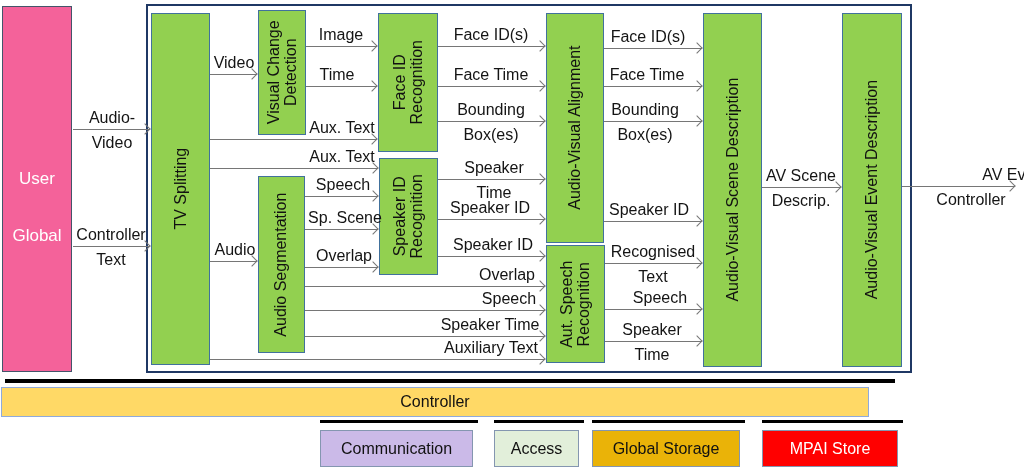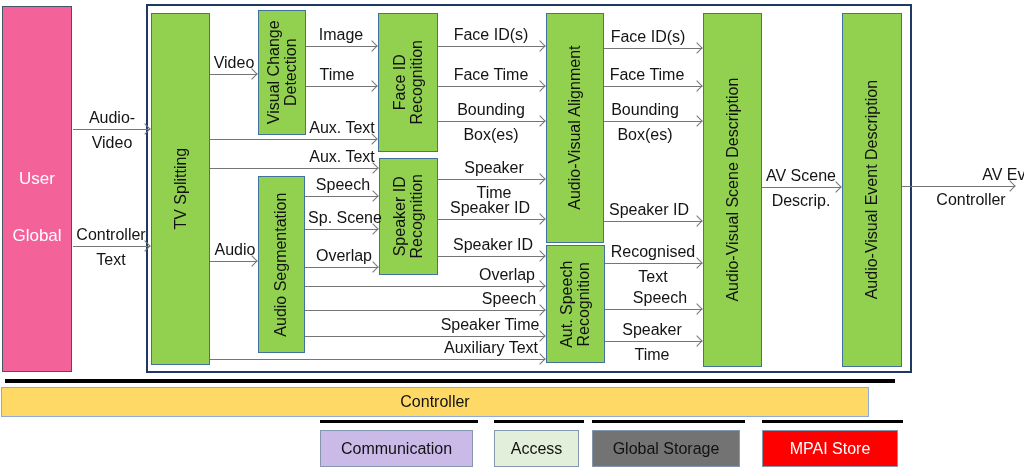--- a/index.html
+++ b/index.html
@@ -202,21 +202,21 @@
   <div id="legend-layer" class="abs" style="left:0;top:0;">
       <div class="abs legend-line" style="left: 320px; top: 420px; width: 158px; height: 3px;"></div>
       <div class="abs legend-box" style="left: 320px; top: 430px; width: 153px; height: 37px; background: rgb(203, 186, 232); color: rgb(17, 17, 17);">
         <span>Communication</span>
       </div>
       <div class="abs legend-line" style="left: 494px; top: 420px; width: 90px; height: 3px;"></div>
       <div class="abs legend-box" style="left: 494px; top: 430px; width: 85px; height: 37px; background: rgb(226, 239, 218); color: rgb(17, 17, 17);">
         <span>Access</span>
       </div>
       <div class="abs legend-line" style="left: 592px; top: 420px; width: 153px; height: 3px;"></div>
-      <div class="abs legend-box" style="left: 592px; top: 430px; width: 148px; height: 37px; background: #737373; color: rgb(17, 17, 17);">
+      <div class="abs legend-box" style="left: 592px; top: 430px; width: 148px; height: 37px; background: #eab308; color: rgb(17, 17, 17);">
         <span>Global Storage</span>
       </div>
       <div class="abs legend-line" style="left: 762px; top: 420px; width: 141px; height: 3px;"></div>
       <div class="abs legend-box" style="left: 762px; top: 430px; width: 136px; height: 37px; background: rgb(255, 0, 0); color: rgb(255, 255, 255);">
         <span>MPAI Store</span>
       </div>
     </div>
 
 </div>
 

